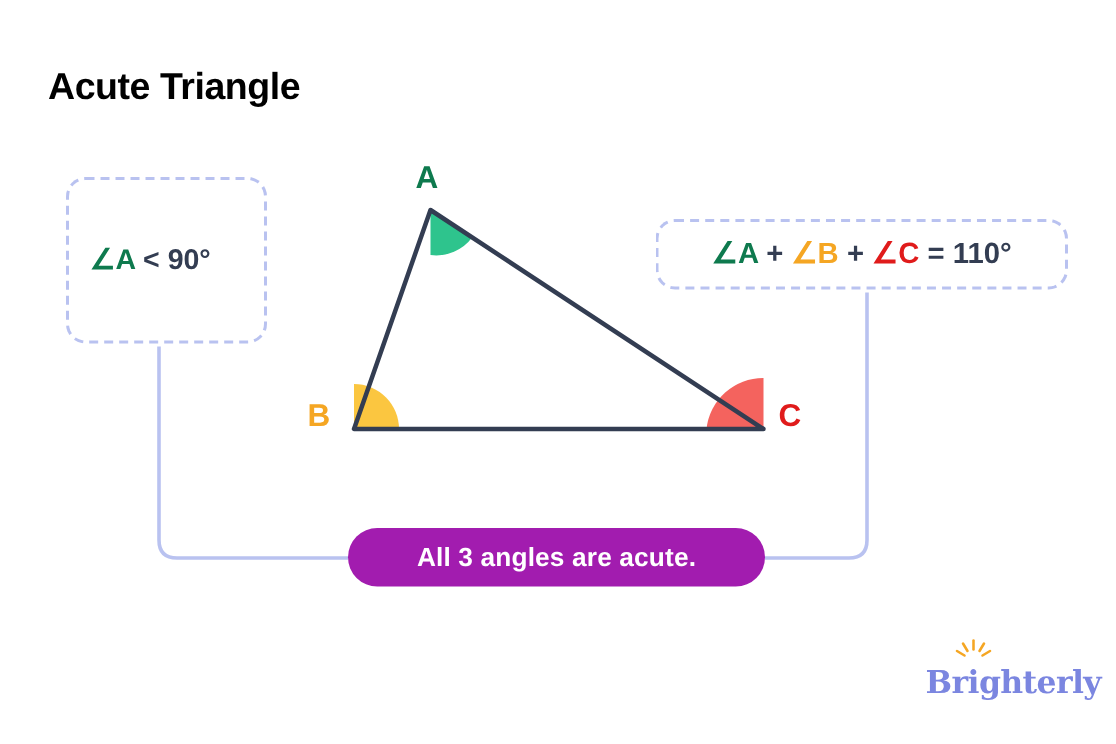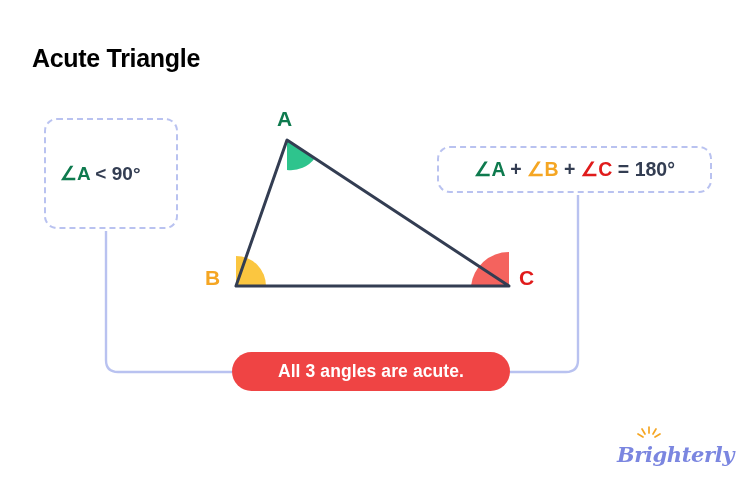--- a/index.html
+++ b/index.html
@@ -94,21 +94,21 @@
   #vertex-label-c { left: 519px; top: 267px; color: #e01b1b; }
 
   
   #banner {
     position: absolute;
     left: 232px;
     top: 352px;
     width: 278px;
     height: 39px;
     border-radius: 19.5px;
-    background: #ef4444;
+    background: #a21caf;
     display: flex;
     align-items: center;
     justify-content: center;
   }
   #banner-text {
     color: #ffffff;
     font-size: 17.5px;
     font-weight: bold;
     letter-spacing: 0.1px;
     white-space: nowrap;
@@ -121,21 +121,20 @@
     top: 436px;
     width: 106px;
     height: 34px;
   }
   #logo-text {
     position: absolute;
     left: 0;
     top: 6px;
     font-size: 21px;
     font-weight: bold;
-    font-style: italic;
     color: #7b86e0;
     font-family: "DejaVu Serif", serif;
     letter-spacing: -0.4px;
     white-space: nowrap;
   }
 </style>
 </head>
 <body>
 
 <svg id="canvas" viewBox="0 0 744 496">
@@ -170,21 +169,21 @@
 </div>
 
 <div class="callout" id="callout-right">
   <div class="sum-line">
     <span class="ang-a">∠A</span>
     <span class="op">+</span>
     <span class="ang-b">∠B</span>
     <span class="op">+</span>
     <span class="ang-c">∠C</span>
     <span class="op">=</span>
-    <span class="op">180°</span>
+    <span class="op">110°</span>
   </div>
 </div>
 
 <div class="vlabel" id="vertex-label-a">A</div>
 <div class="vlabel" id="vertex-label-b">B</div>
 <div class="vlabel" id="vertex-label-c">C</div>
 
 <div id="banner">
   <span id="banner-text">All 3 angles are acute.</span>
 </div>

